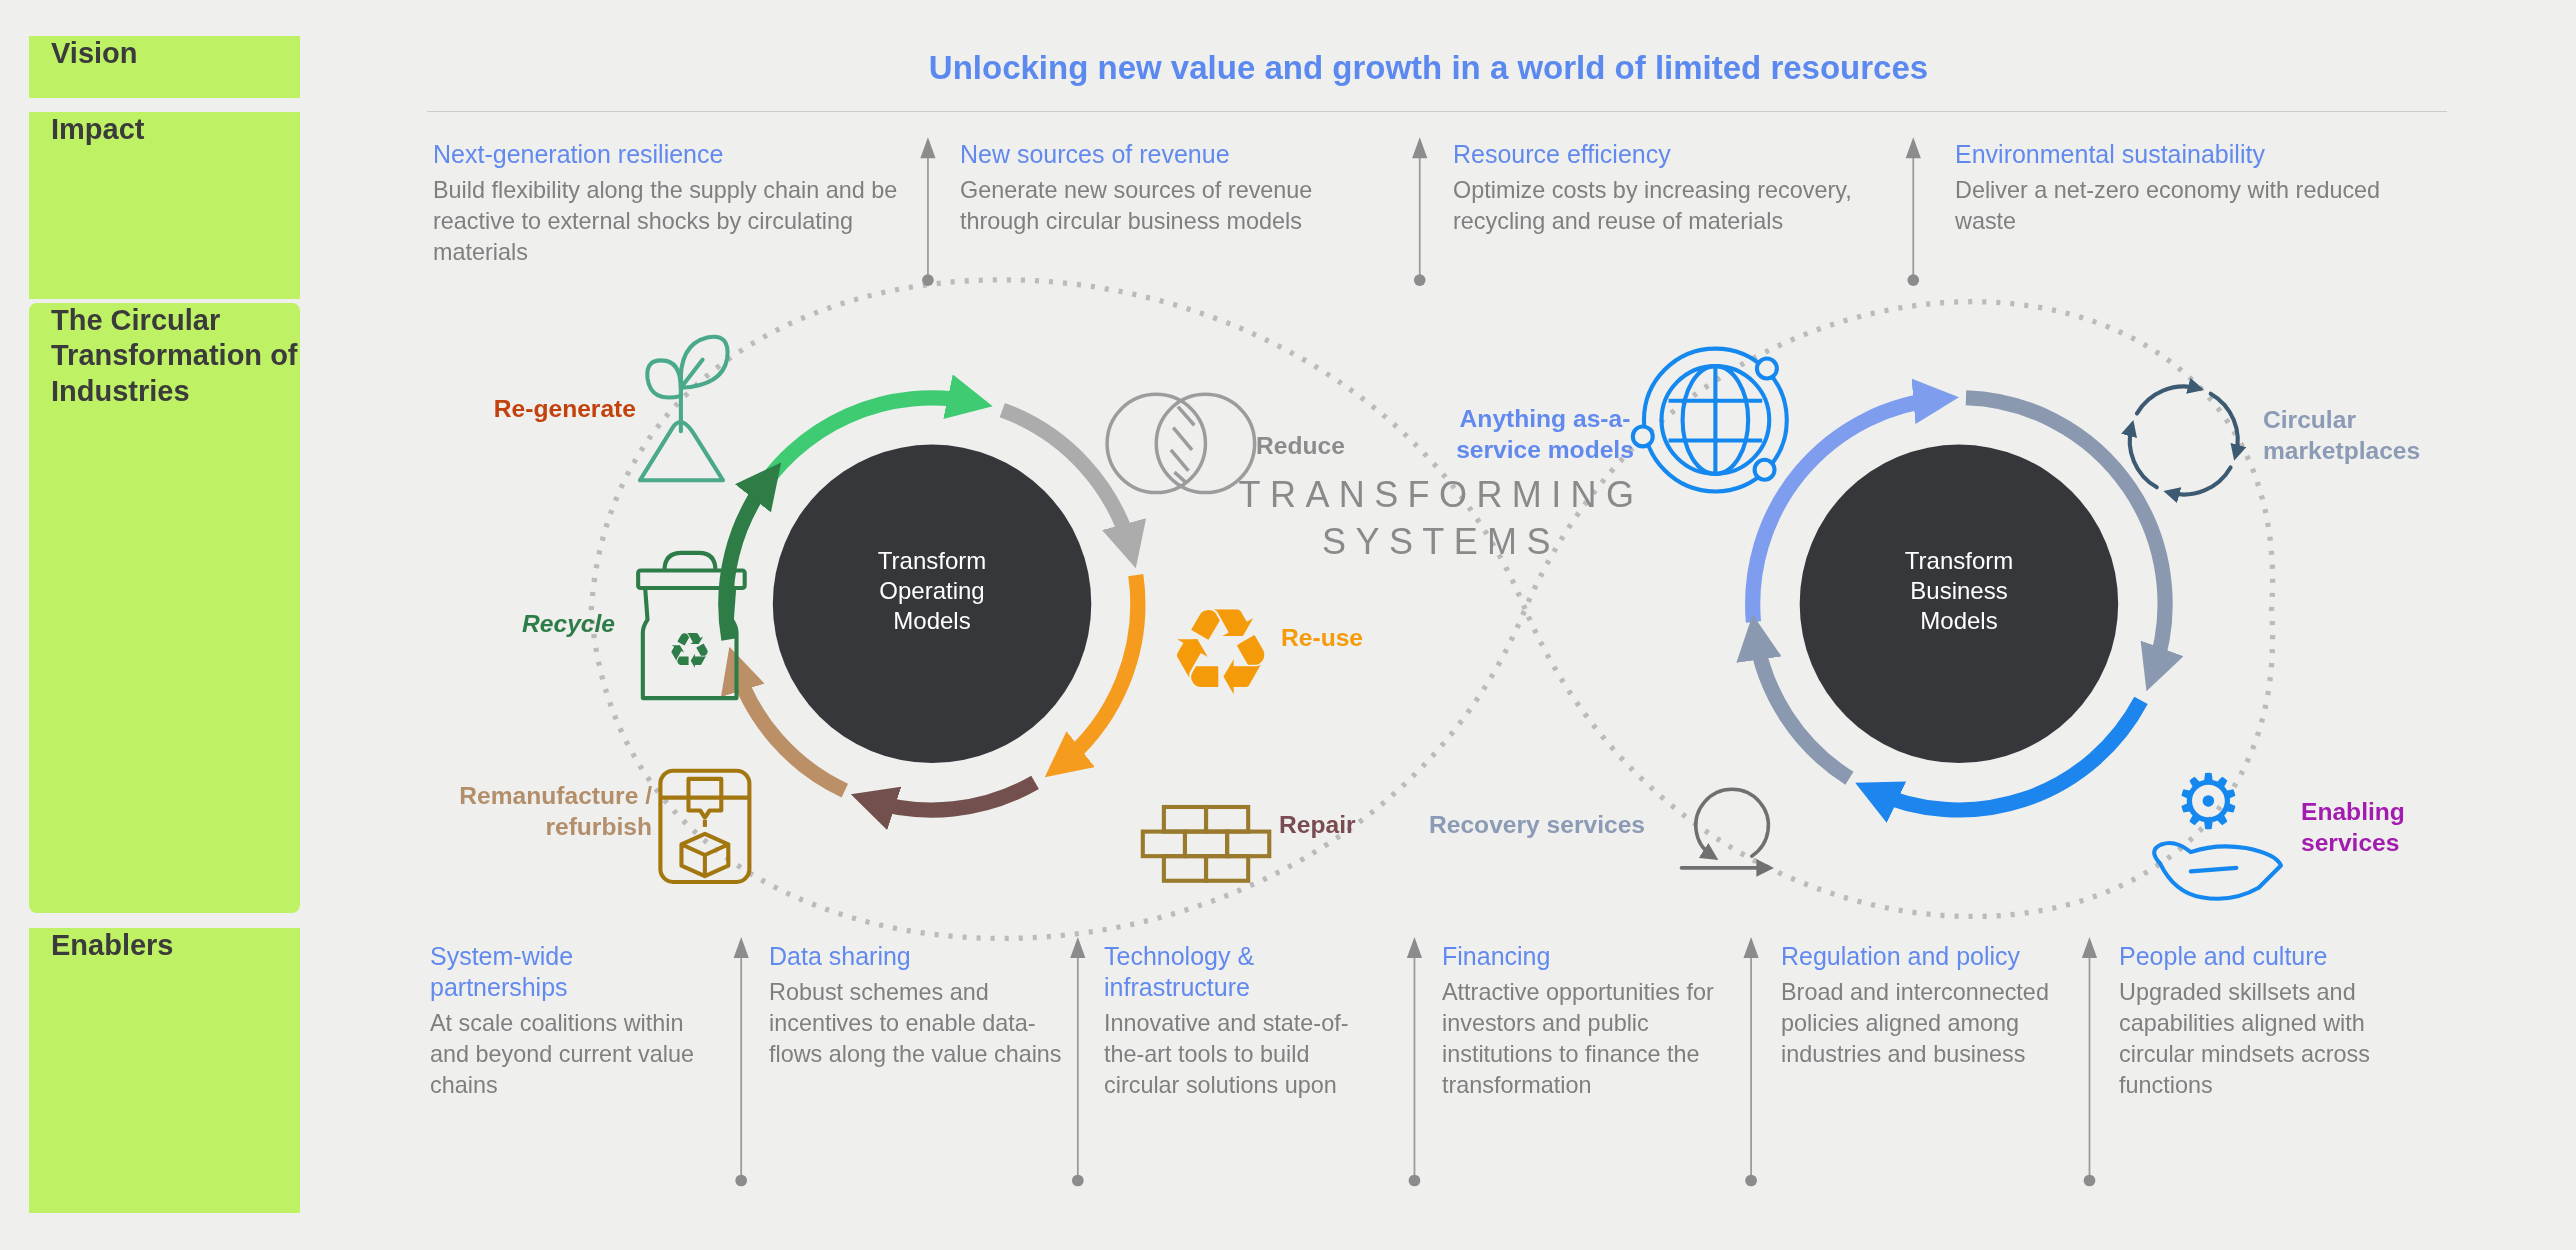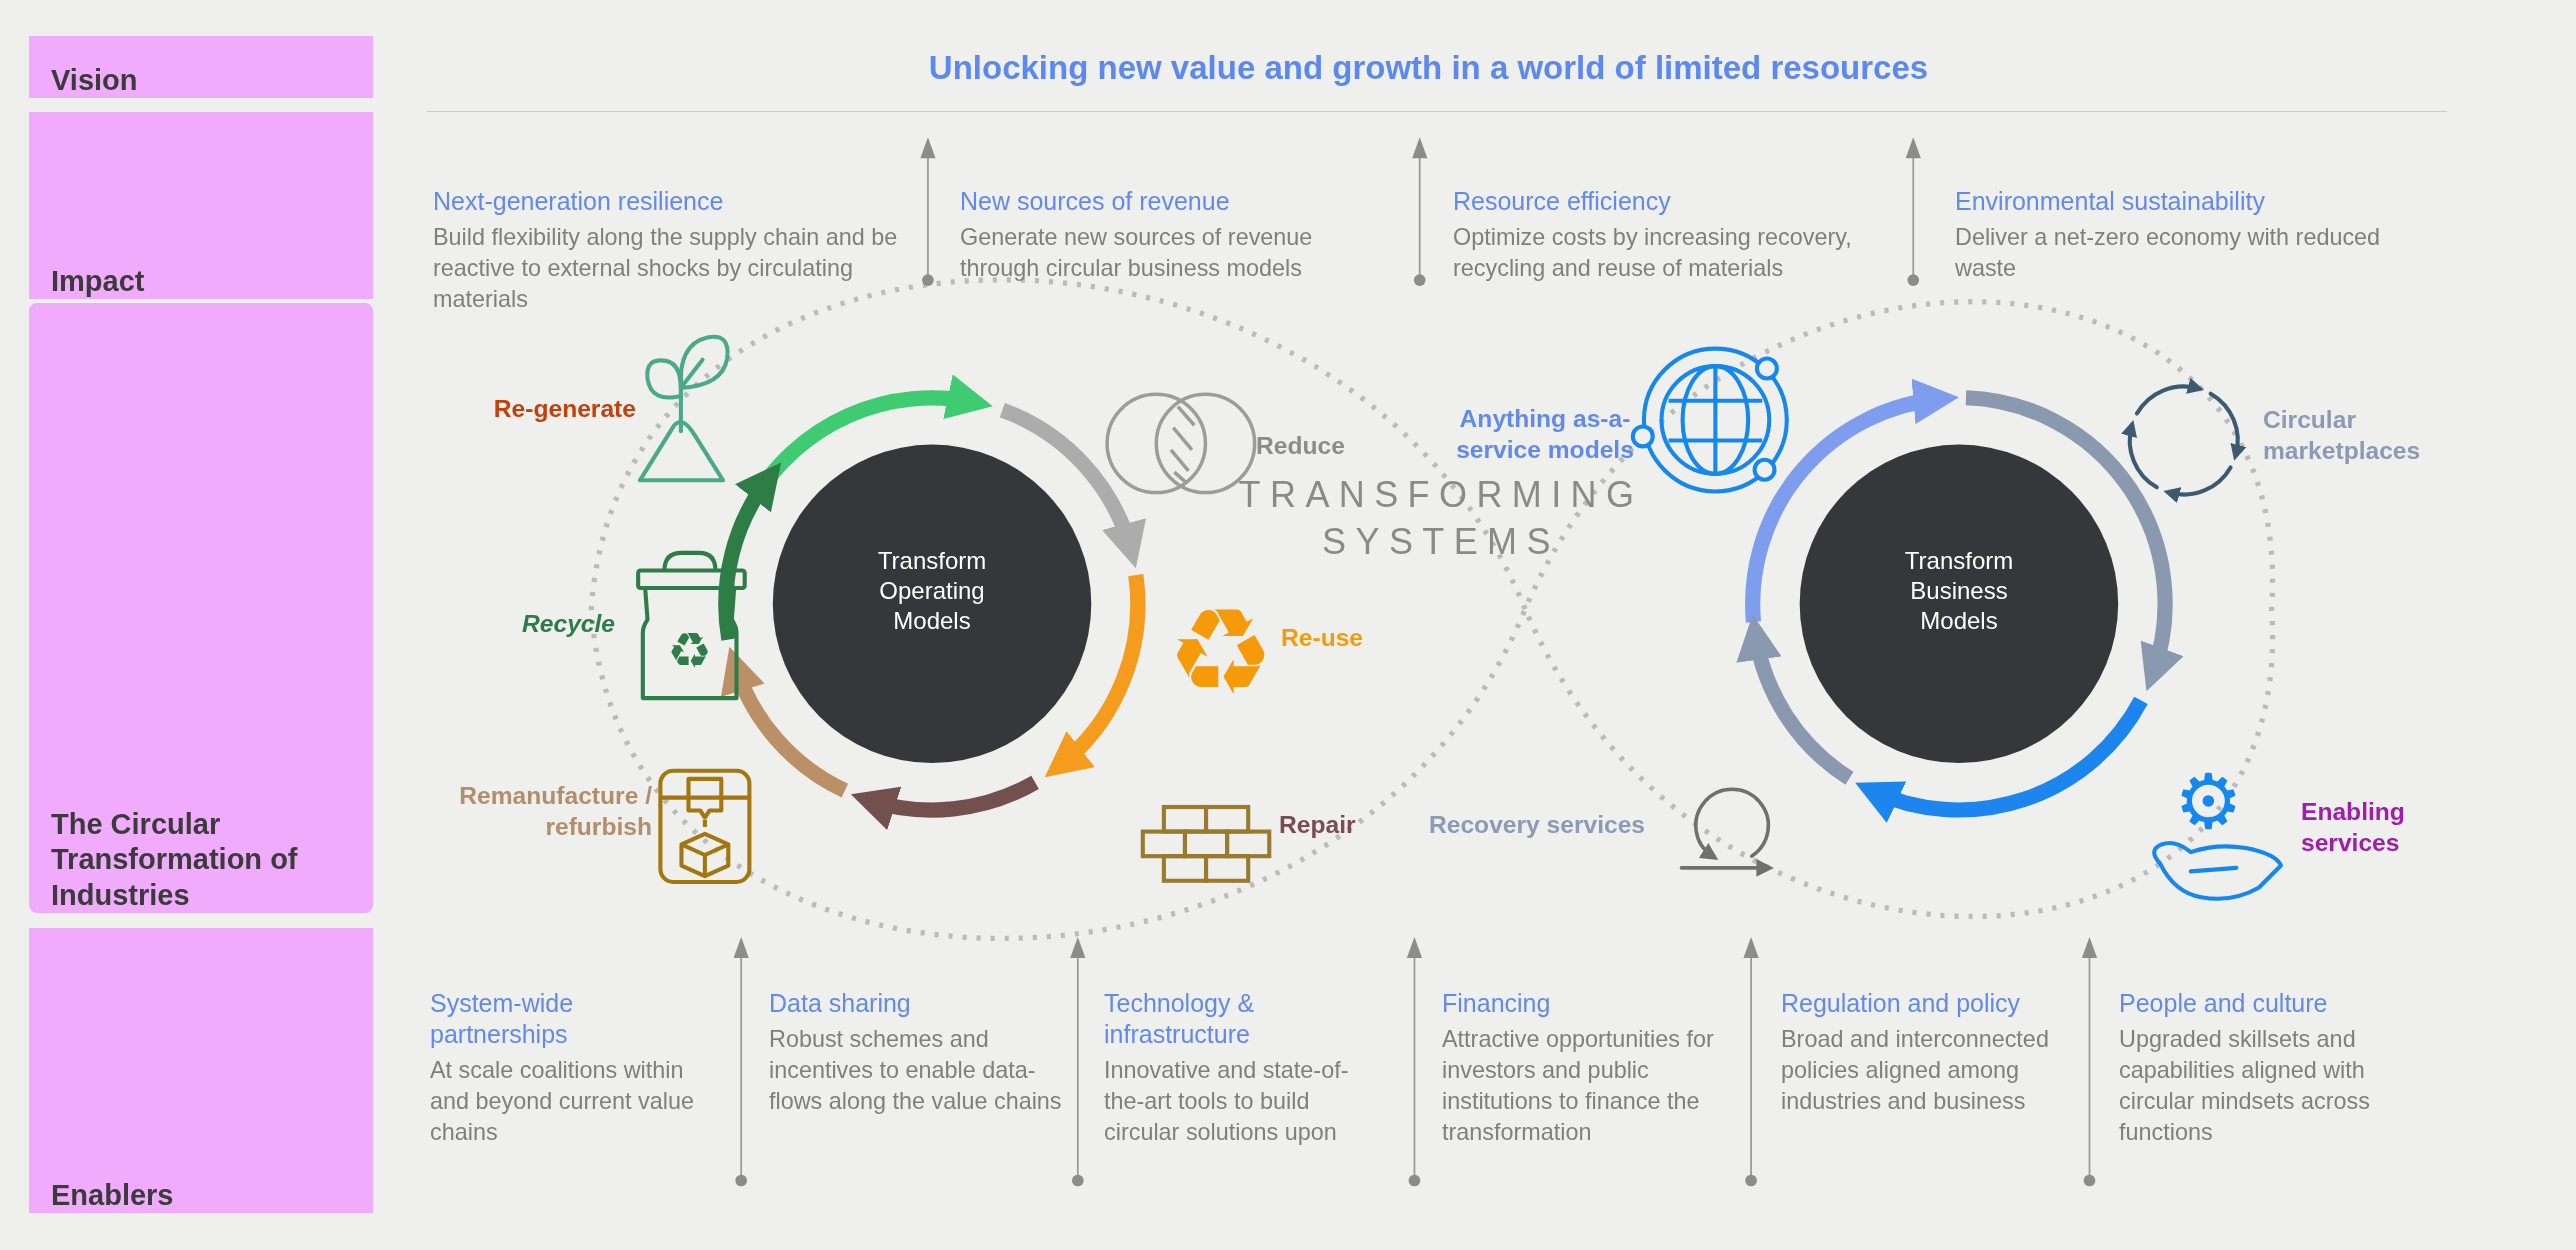--- a/index.html
+++ b/index.html
@@ -1,25 +1,25 @@
 <!DOCTYPE html>
 <html style="font-size:9.4px"><head>
 <meta charset="utf-8">
 <style>
   html,body{margin:0;padding:0;background:#EFEFED;}
   #canvas{position:relative;width:2576px;height:1251px;background:#EFEFED;
           font-family:"Liberation Sans",sans-serif;transform-origin:0 0;overflow:hidden;}
   #art{position:absolute;left:0;top:0;pointer-events:none;}
-  .sb{position:absolute;left:29px;width:344px;background:#f0abfc;display:flex;align-items:flex-end;}
+  .sb{position:absolute;left:29px;width:271px;background:#bef264;display:flex;align-items:flex-start;}
   .sb span{display:block;padding-left:22px;font-size:29px;font-weight:bold;color:#3B3B3B;line-height:1.22;}
   .title{position:absolute;left:410px;top:49px;width:2037px;text-align:center;
          font-size:33px;font-weight:bold;color:#5B89F0;}
   .rule{position:absolute;left:427px;top:111px;width:2020px;height:1.2px;background:#CBCBCB;}
   .col{position:absolute;}
-  .ih{font-size:25px;color:#6189EE;line-height:1.22;white-space:pre-line;margin-bottom:5.9px;margin-top:47px;}
+  .ih{font-size:25px;color:#6189EE;line-height:1.22;white-space:pre-line;margin-bottom:5.9px;}
   .ib{font-size:23.4px;color:#7F7F7F;line-height:1.32;}
   .hub{position:absolute;width:234px;text-align:center;color:#FFFFFF;font-size:24px;line-height:1.26;}
   .hub span{display:block;}
   .ctr{position:absolute;left:1236px;top:472px;width:410px;text-align:center;color:#8A8A8A;}
   .ctr span{display:block;font-size:36px;letter-spacing:9.4px;line-height:1.3;}
   .sat{position:absolute;font-size:24.6px;font-weight:bold;line-height:1.28;white-space:pre-line;}
 </style>
 </head>
 <body>
 

